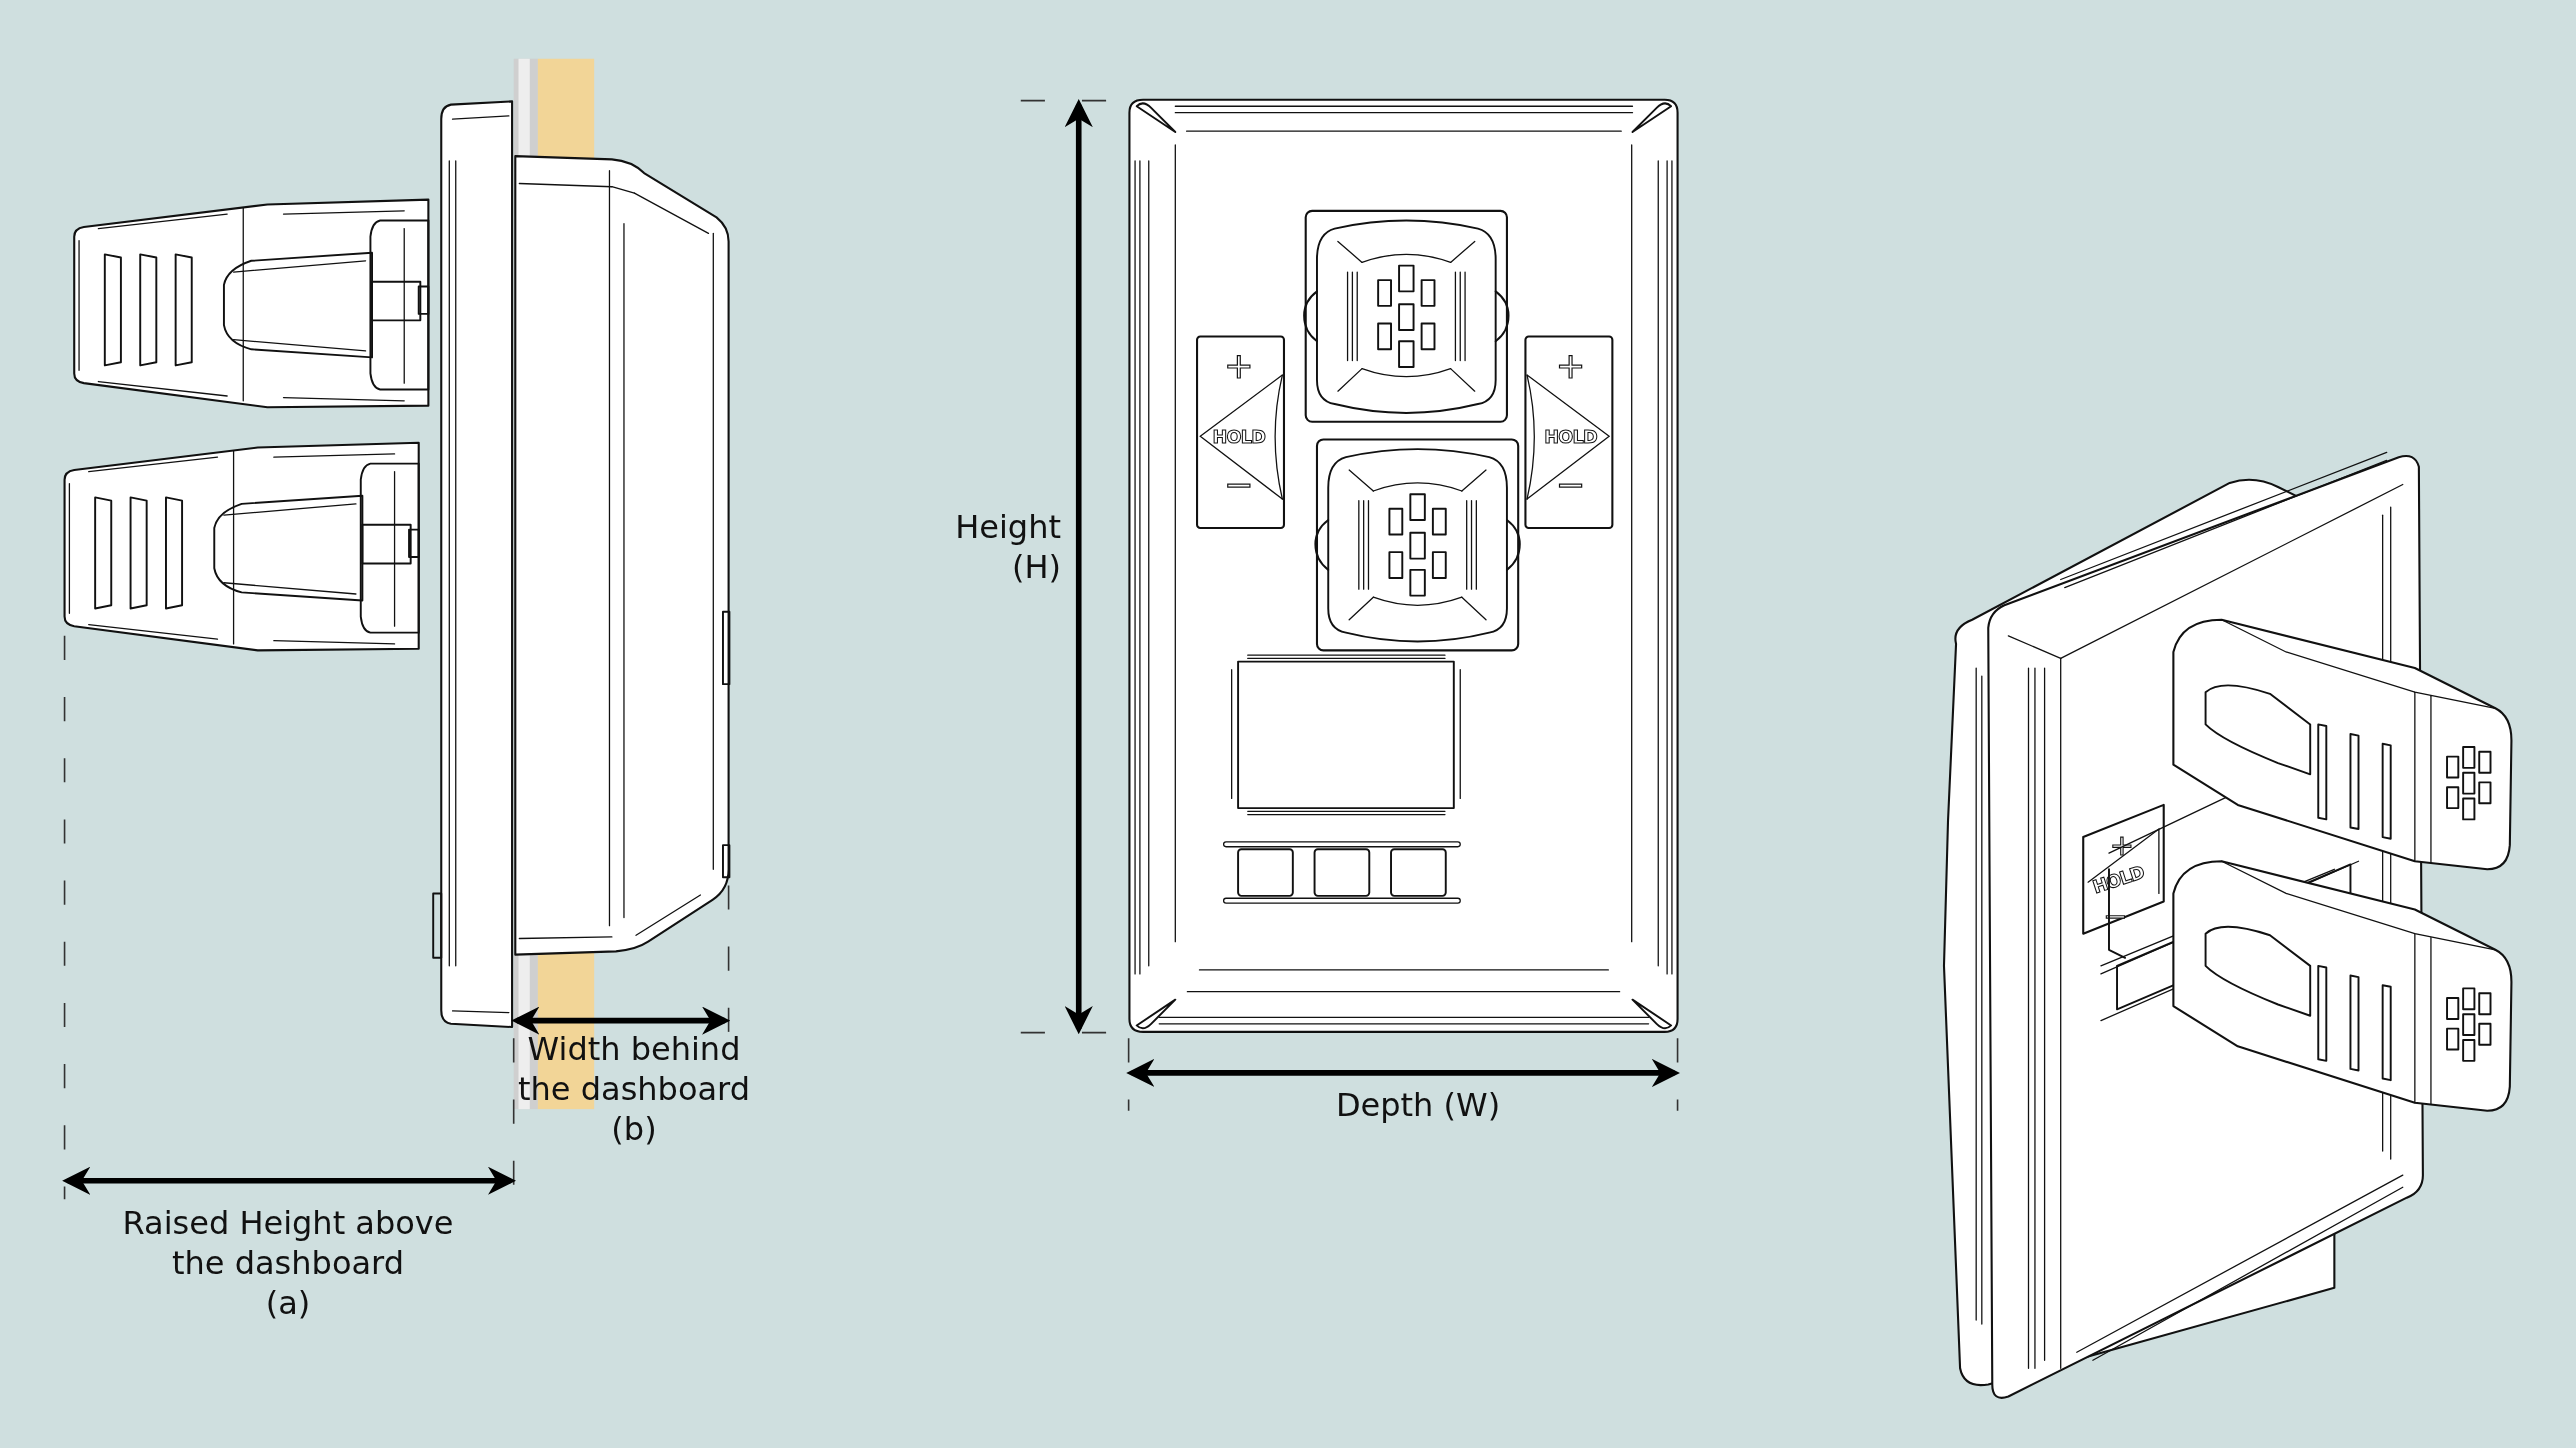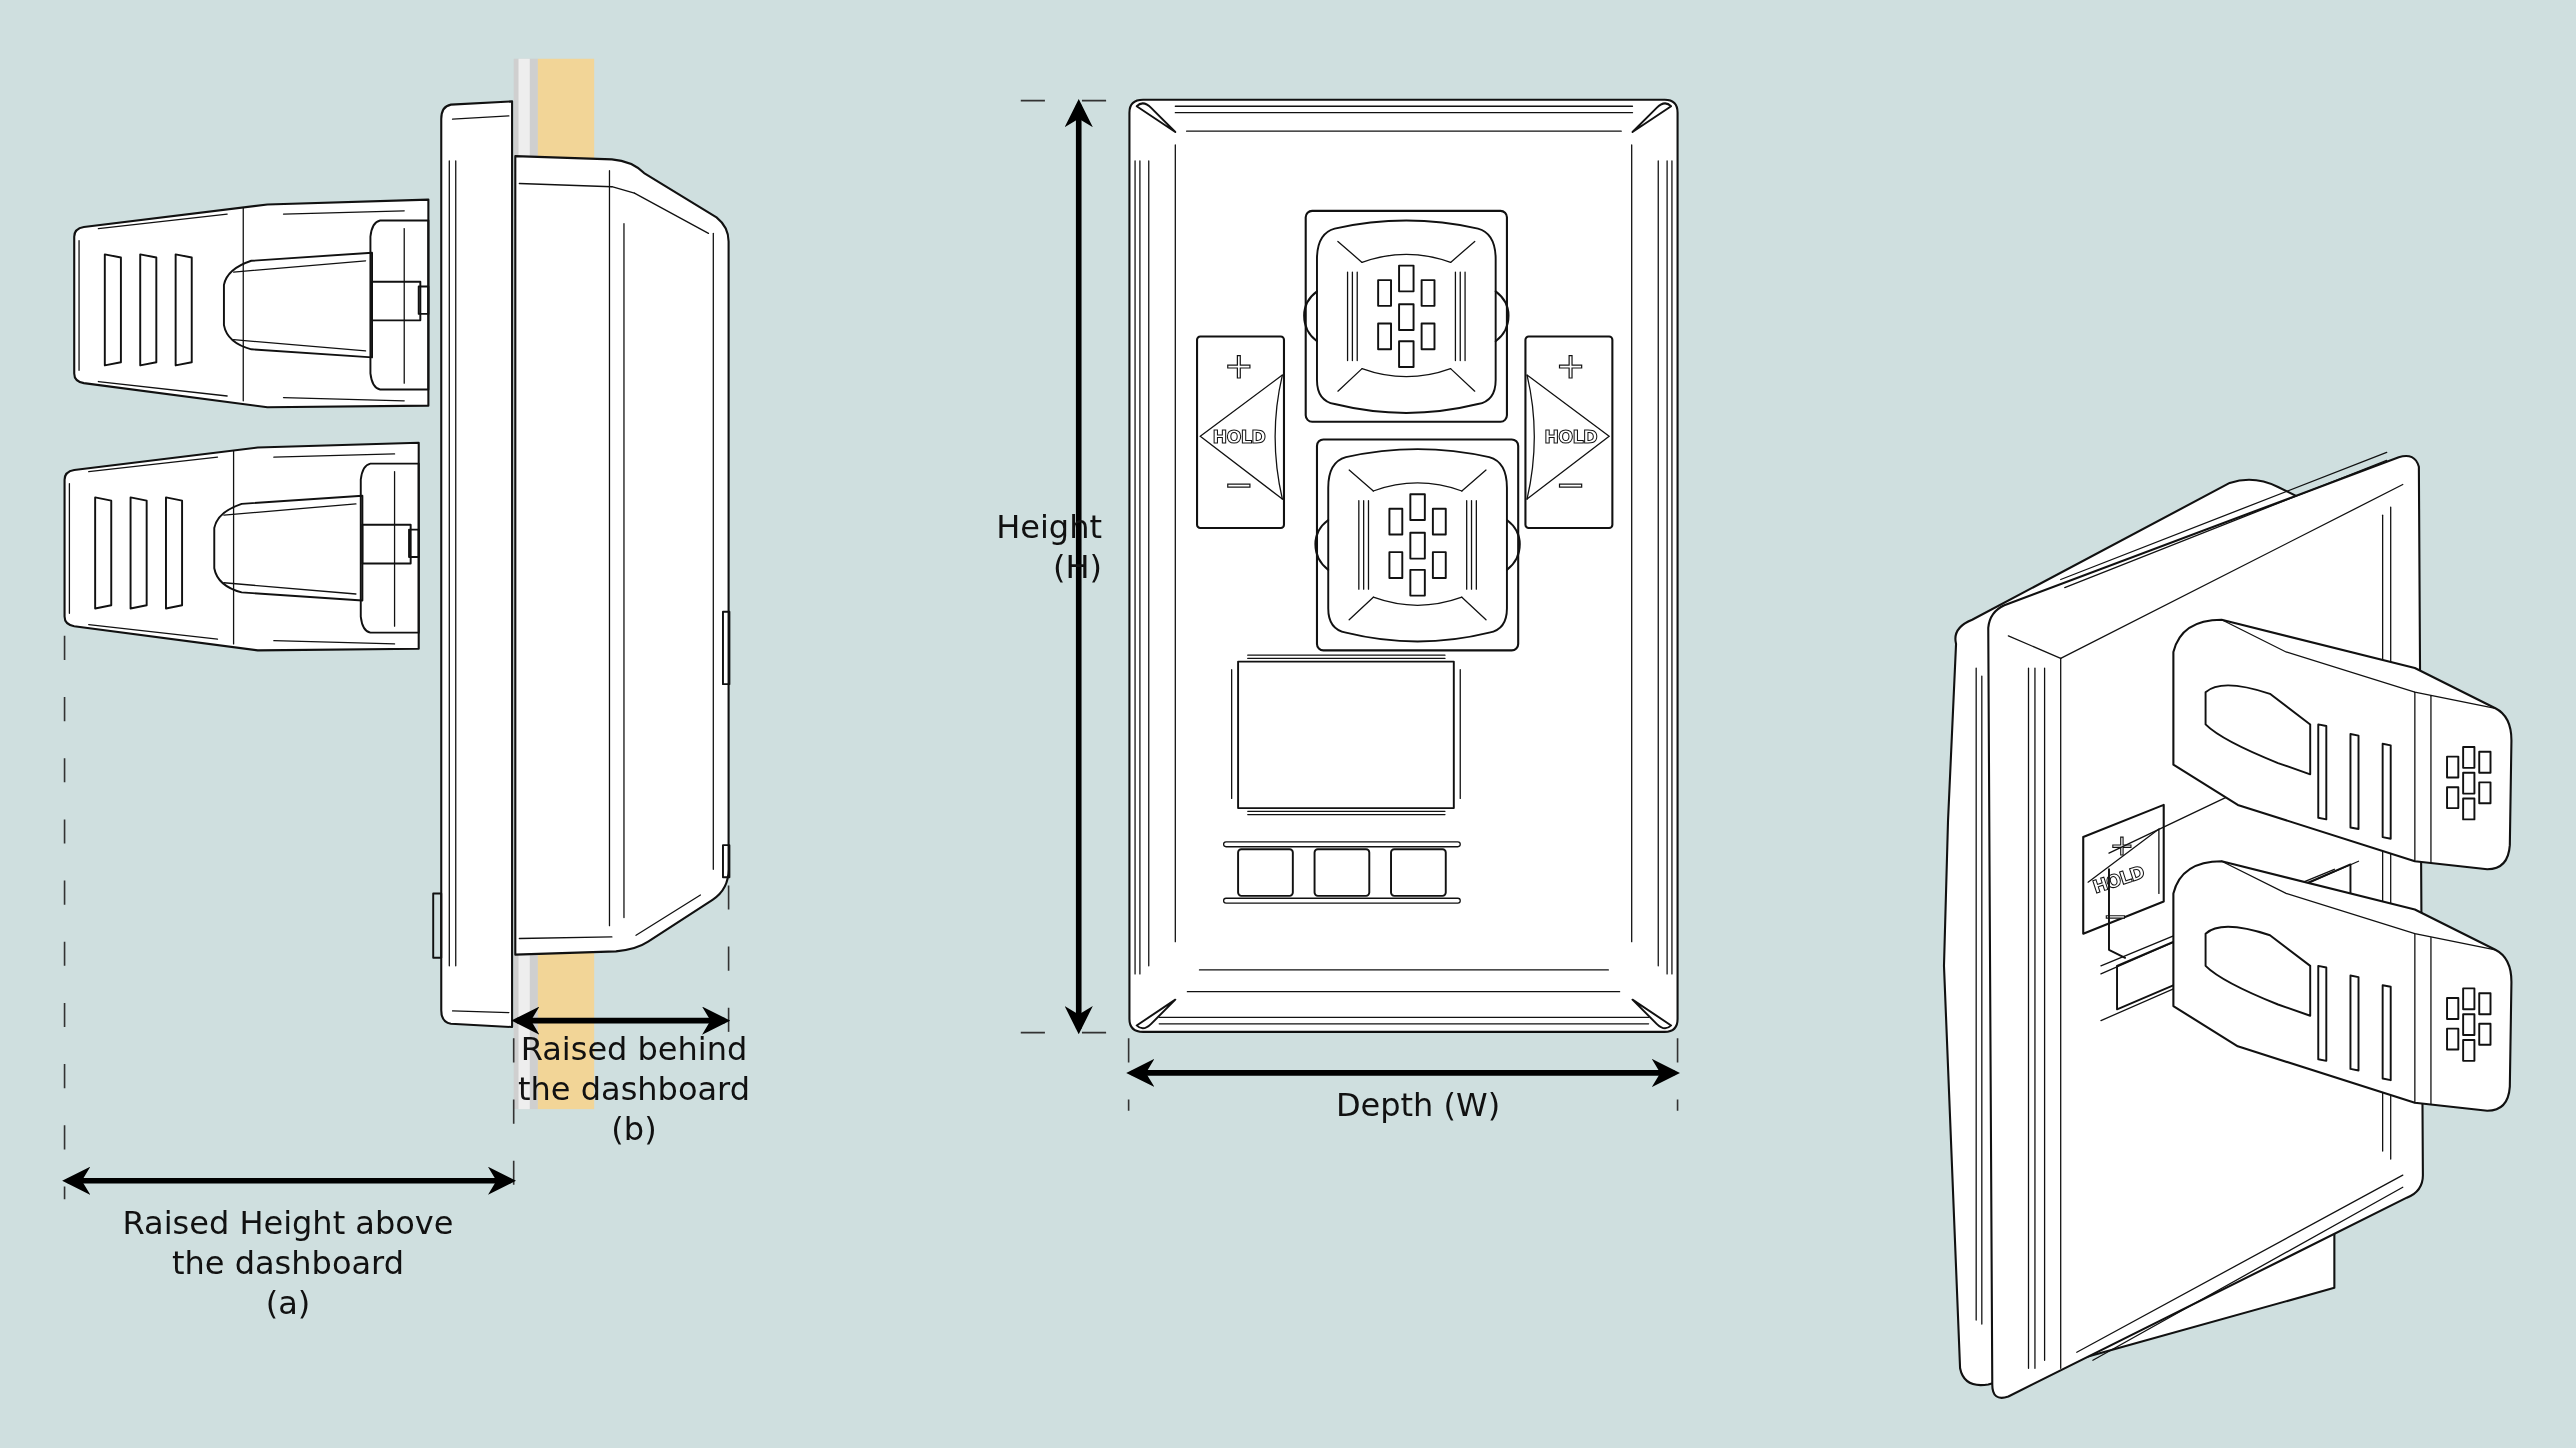--- a/index.html
+++ b/index.html
@@ -5,21 +5,21 @@
   html, body { margin: 0; padding: 0; }
   body { width: 2576px; height: 1448px; background: #cfdfdf; overflow: hidden; position: relative; font-family: "DejaVu Sans", sans-serif; }
   svg#diagram { position: absolute; left: 0; top: 0; width: 2576px; height: 1448px; }
   .ln { fill: none; stroke: #111; stroke-width: 2.4; stroke-linejoin: round; stroke-linecap: round; }
   .lt { fill: none; stroke: #111; stroke-width: 1.6; stroke-linecap: round; }
   .body { fill: #ffffff; stroke: #111; stroke-width: 2.6; stroke-linejoin: round; }
   .dim { stroke: #000; stroke-width: 7; fill: none; }
   .dash { stroke: #333; stroke-width: 2; stroke-dasharray: 30 46; fill: none; }
   .lbl { position: absolute; font-family: "DejaVu Sans", sans-serif; font-size: 32px; color: #111; line-height: 40px; white-space: nowrap; }
   .lbl.center { text-align: center; transform: translateX(-50%); }
-  .lbl.right { text-align: right; transform: translateX(-100%); margin-left: 41px; }
+  .lbl.right { text-align: right; transform: translateX(-100%); }
   .holdtxt { font-family: "DejaVu Sans", sans-serif; font-weight: bold; font-size: 22px; fill: #fff; stroke: #111; stroke-width: 1.3; letter-spacing: -1px; }
 </style>
 </head>
 <body>
 
 <svg id="diagram" viewBox="0 0 3200 1799" xmlns="http://www.w3.org/2000/svg">
   <defs>
     <marker id="arrowhead" viewBox="0 0 10 10" refX="8" refY="5" markerWidth="5" markerHeight="5" orient="auto-start-reverse">
       <path d="M0,0 L10,5 L0,10 L3,5 Z" fill="#000"></path>
     </marker>
@@ -250,21 +250,21 @@
   </g>
 </svg>
 
 <div class="lbl center" style="left:288px; top:1203px;text-align:center;">
   <div>Raised Height above</div>
   <div>the dashboard</div>
   <div>(a)</div>
 </div>
 
 <div class="lbl center" style="left:634px; top:1029px;">
-  <div>Raised behind</div>
+  <div>Width behind</div>
   <div>the dashboard</div>
   <div>(b)</div>
 </div>
 
 <div class="lbl right" style="left:1061px; top:507px;">
   <div>Height</div>
   <div>(H)</div>
 </div>
 
 <div class="lbl center" style="left:1418px; top:1085px;">

